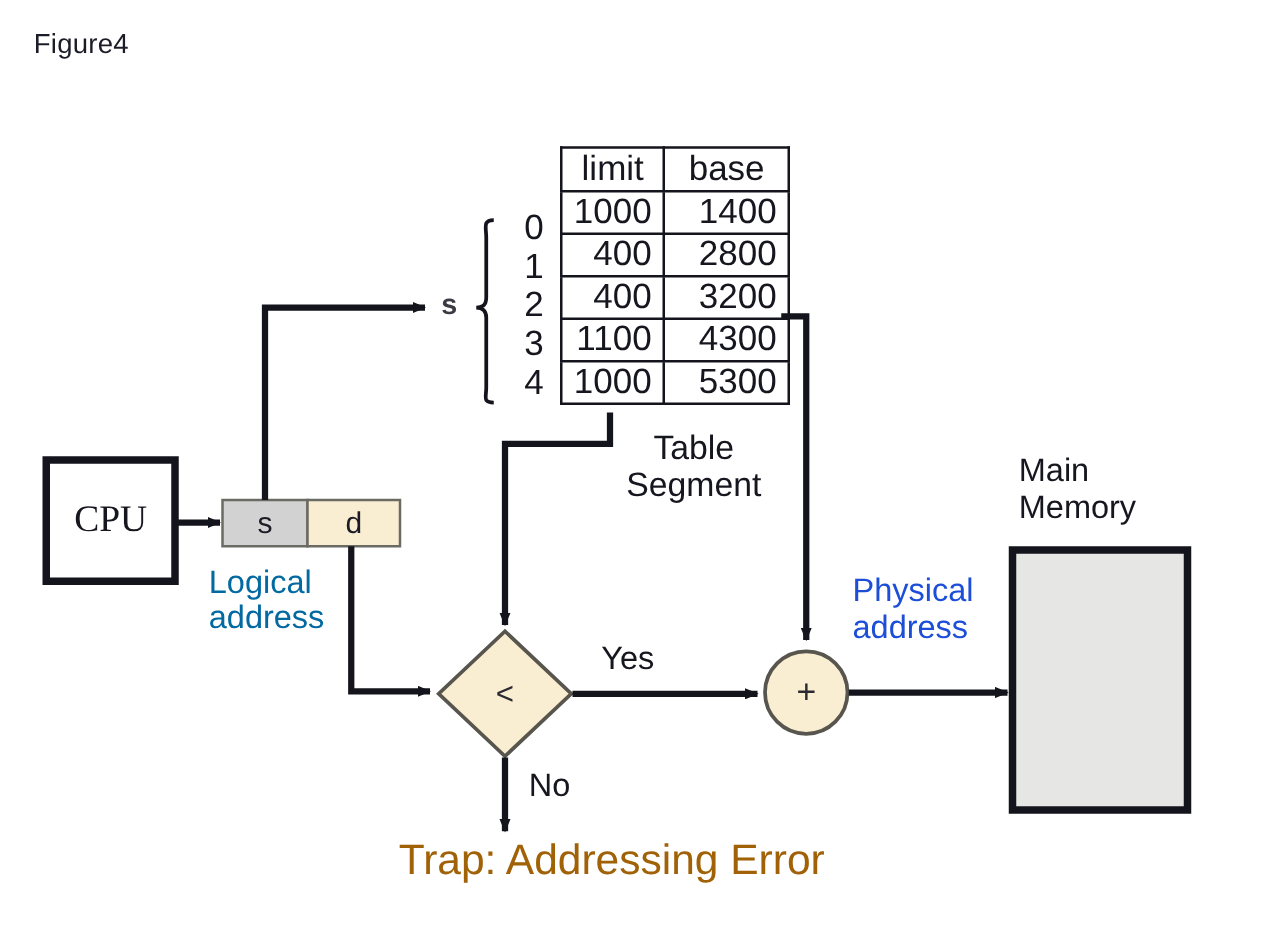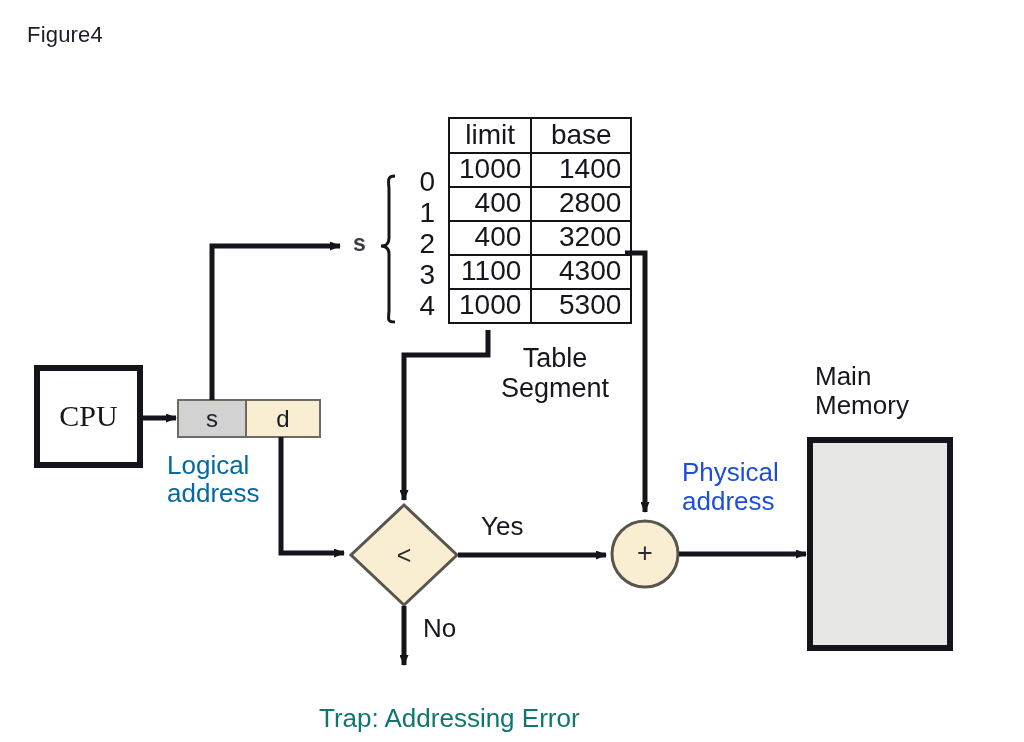--- a/index.html
+++ b/index.html
@@ -95,23 +95,22 @@
     color: #16161f;
     margin-left: 19px;
   }
   .lbl-no {
     left: 423px; top: 614px;
     font-size: 26px;
     color: #16161f;
   }
   .lbl-trap {
     left: 319px; top: 670px;
-    font-size: 26px;
-    color: #0f766e;
-    margin-top: 34px;
+    font-size: 34px;
+    color: #a16207;
   }
   .lbl-lt {
     left: 380px; top: 538px;
     width: 48px; height: 34px;
     display: flex; align-items: center; justify-content: center;
     font-size: 25px; color: #2a2a30;
   }
   .lbl-plus {
     left: 622px; top: 537px;
     width: 46px; height: 34px;

